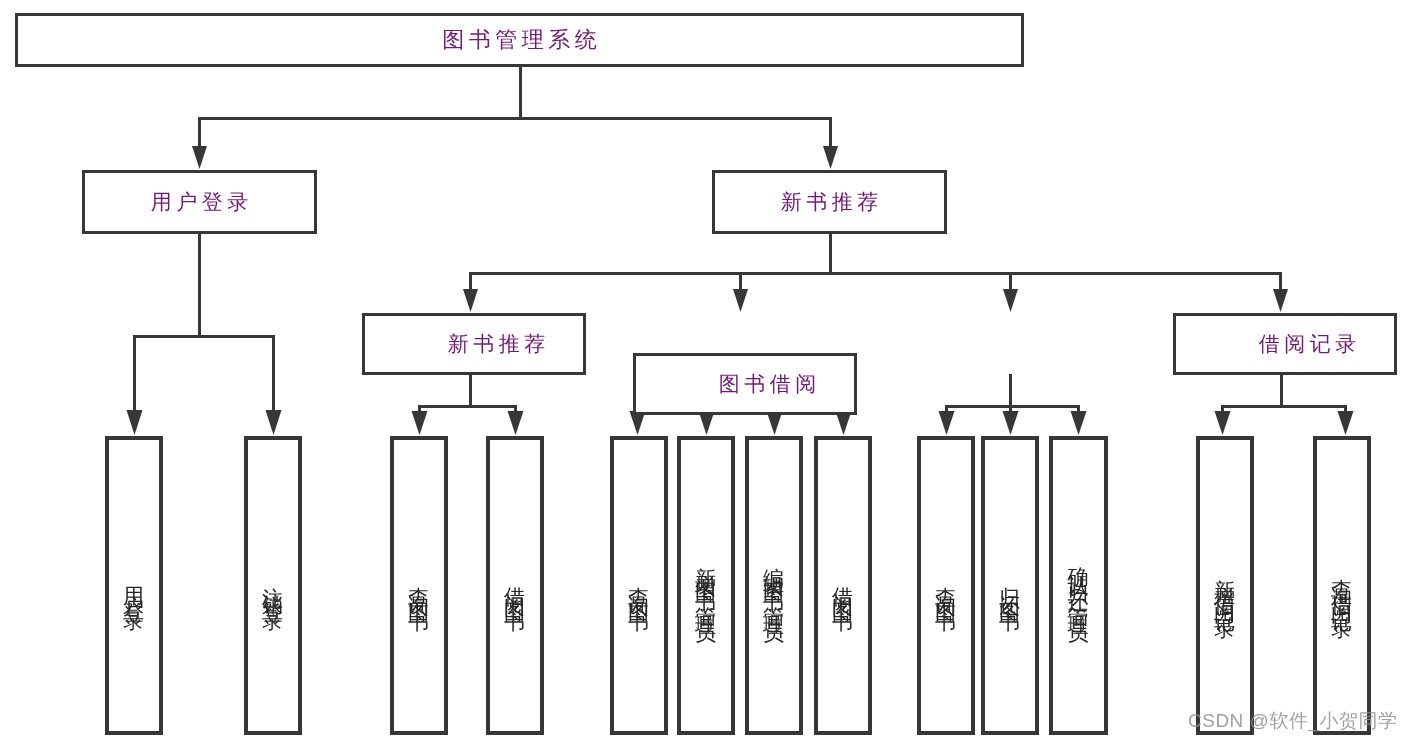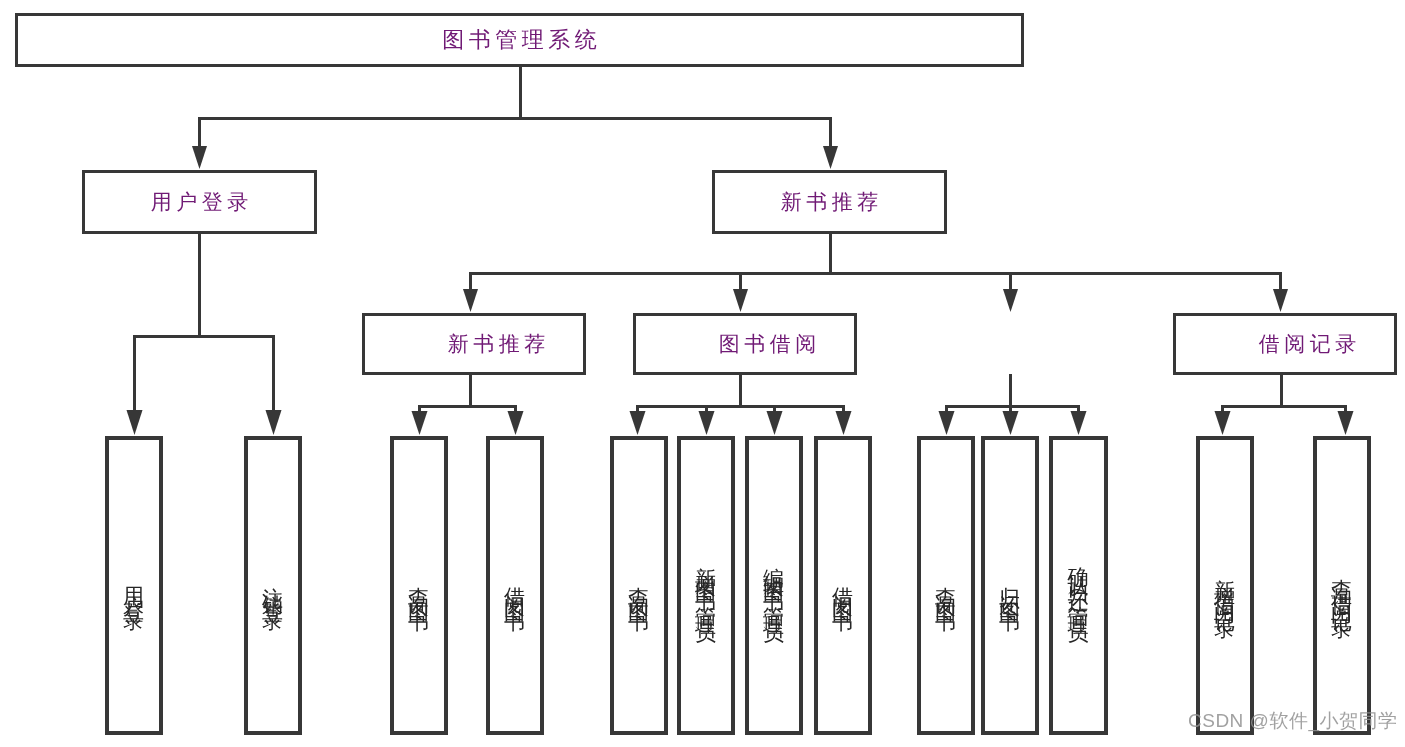--- a/index.html
+++ b/index.html
@@ -132,21 +132,21 @@
   <div class="node l2-box" style="left:82px;">
     <span class="hlabel">用户登录</span>
   </div>
   <div class="node l2-box" style="left:712px;">
     <span class="hlabel">新书推荐</span>
   </div>
 
   <div class="node l3-box" style="left:362px;">
     <span class="hlabel">新书推荐</span>
   </div>
-  <div class="node l3-box" style="left:633px;">
+  <div class="node l3-box" style="left:633px;margin-top:40px;">
     <span class="hlabel">图书借阅</span>
   </div>
   <div class="node l3-box" style="left:1173px;">
     <span class="hlabel">借阅记录</span>
   </div>
 
   <div class="leaf" style="left:105px;">
     <span class="vlabel">用户登录</span>
   </div>
   <div class="leaf" style="left:244px;">

